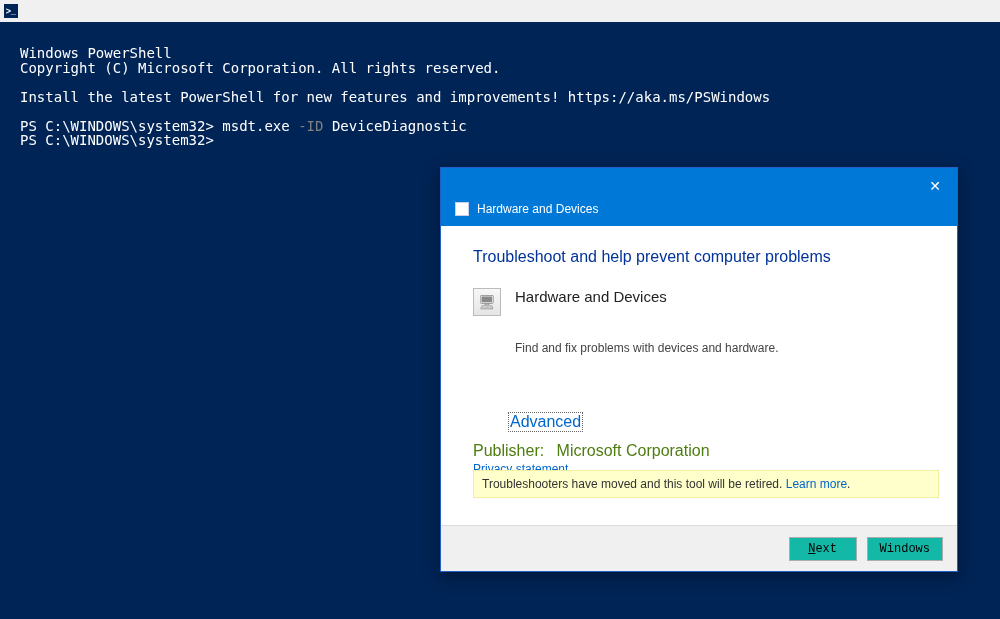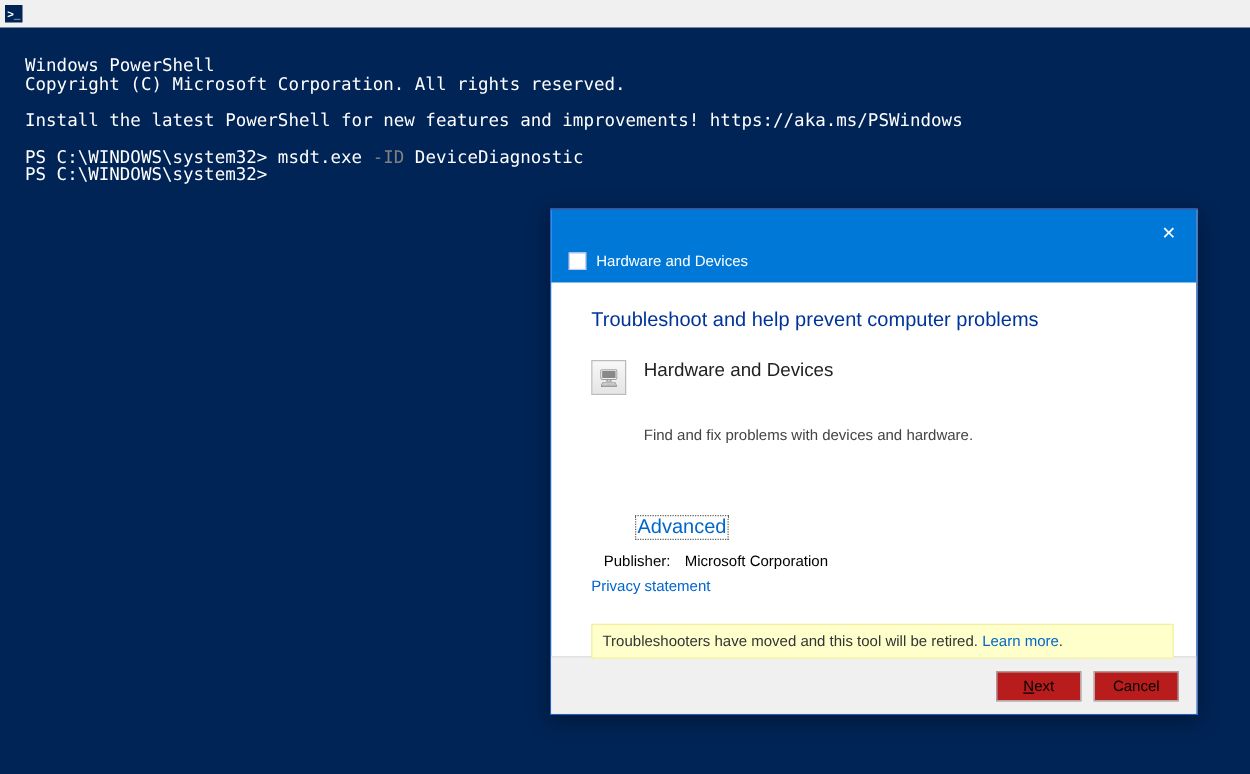--- a/index.html
+++ b/index.html
@@ -133,64 +133,64 @@
     top: 186px;
     color: #0066cc;
     font-size: 16px;
     border: 1px dotted #666;
     padding: 0 1px;
     cursor: pointer;
     margin-left: 35px;
   }
   .publisher-row {
     position: absolute;
-    left: 42px;
+    left: 32px;
     top: 216px;
-    font-size: 12px;
-    color: #000000;
+    font-size: 16px;
+    color: #4d7c0f;
   }
   .publisher-row .label { margin-right: 8px; }
   .privacy-link {
     position: absolute;
     left: 32px;
     top: 236px;
     color: #0066cc;
     font-size: 12px;
     cursor: pointer;
     text-align: right;
   }
   .notice {
     position: absolute;
     left: 32px;
     right: 18px;
-    top: 273px;
+    top: 244px;
     background: #ffffcc;
     border: 1px solid #f0f0a0;
     padding: 6px 8px;
     font-size: 12px;
     color: #333;
   }
   .notice a { color: #0066cc; cursor: pointer; }
   .dialog-footer {
     height: 46px;
     background: #f0f0f0;
     border-top: 1px solid #ddd;
     display: flex;
     align-items: center;
     justify-content: flex-end;
     gap: 10px;
     padding: 0 14px;
   }
   .win-button {
     min-width: 68px;
     height: 24px;
-    background: #b91c1c;
+    background: #14b8a6;
     border: 1px solid #adadad;
     font-size: 12px;
-    font-family: Liberation Sans, sans-serif;
+    font-family: Liberation Mono, monospace;
     padding: 0 12px;
     cursor: pointer;
   }
   .win-button u { text-decoration: underline; }
 </style>
 </head>
 <body>
 
 <div class="titlebar">
   <span class="titlebar-icon">&gt;_</span>
@@ -233,15 +233,15 @@
 
     <span class="privacy-link">Privacy statement</span>
 
     <div class="notice">
       <span>Troubleshooters have moved and this tool will be retired. </span><a>Learn more</a><span>.</span>
     </div>
   </div>
 
   <div class="dialog-footer">
     <button class="win-button"><u>N</u><span>ext</span></button>
-    <button class="win-button">Cancel</button>
+    <button class="win-button">Windows</button>
   </div>
 </div>
 
 </body></html>

